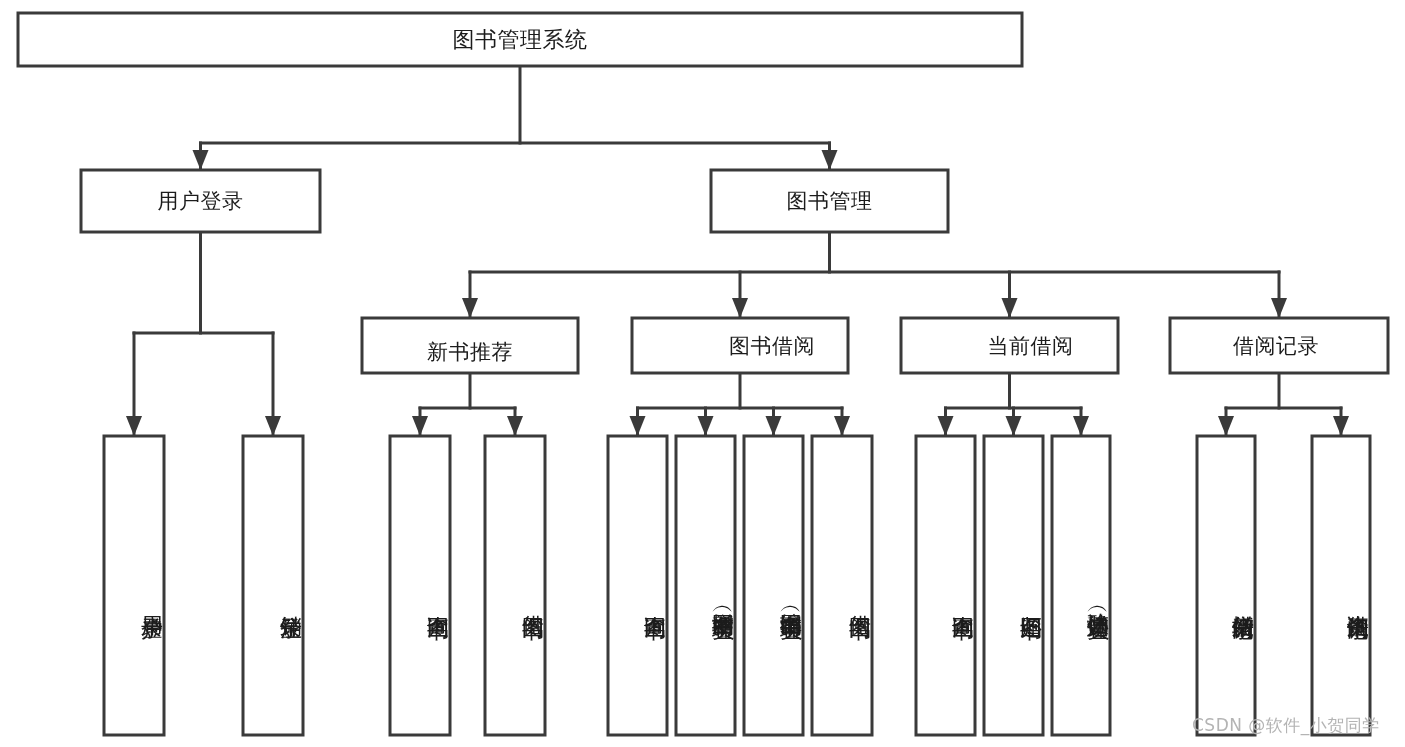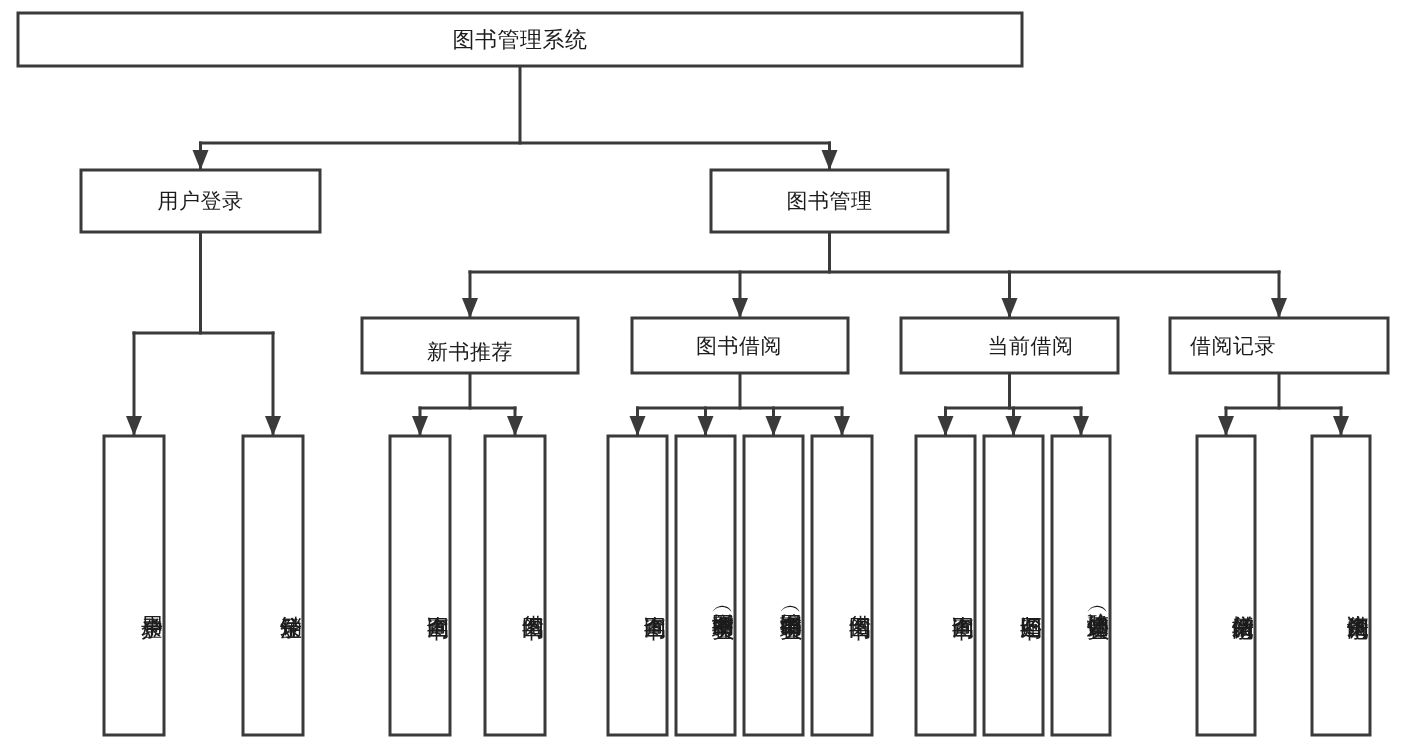--- a/index.html
+++ b/index.html
@@ -162,31 +162,32 @@
         <rect x="1197" y="436" width="58" height="299" class="node-box"></rect>
         <rect x="1312" y="436" width="58" height="299" class="node-box"></rect>
       </g>
   </svg>
 
   <div id="labels-layer">
       <div class="node-label-h root-title" style="left: 18px; top: 13px; width: 1004px; height: 53px;">图书管理系统</div>
       <div class="node-label-h" style="left: 81px; top: 170px; width: 239px; height: 62px;">用户登录</div>
       <div class="node-label-h" style="left: 711px; top: 170px; width: 237px; height: 62px; text-align: right;">图书管理</div>
       <div class="node-label-h" style="left: 362px; top: 324px; width: 216px; height: 55px;">新书推荐</div>
-      <div class="node-label-h" style="left: 631px; top: 318px; width: 216px; height: 55px;">图书借阅</div>
+      <div class="node-label-h" style="left: 664px; top: 318px; width: 216px; height: 55px;">图书借阅</div>
       <div class="node-label-h" style="left: 901px; top: 318px; width: 217px; height: 55px; margin-left: 21px;">当前借阅</div>
-      <div class="node-label-h" style="left: 1124px; top: 318px; width: 218px; height: 55px;">借阅记录</div>
+      <div class="node-label-h" style="left: 1167px; top: 318px; width: 218px; height: 55px;">借阅记录</div>
       <div class="node-label-v" style="left: 104px; top: 436px; width: 60px; height: 299px; padding-top: 14px;">用户登录</div>
       <div class="node-label-v" style="left: 243px; top: 436px; width: 60px; height: 299px; padding-top: 14px;">注销登录</div>
       <div class="node-label-v" style="left: 390px; top: 436px; width: 60px; height: 299px; padding-top: 14px;">查询图书</div>
       <div class="node-label-v" style="left: 485px; top: 436px; width: 60px; height: 299px; padding-top: 14px;">借阅图书</div>
       <div class="node-label-v" style="left: 608px; top: 436px; width: 59px; height: 299px; padding-top: 14px;">查询图书</div>
       <div class="node-label-v" style="left: 676px; top: 436px; width: 59px; height: 299px; padding-top: 14px;">新增图书（管理员）</div>
       <div class="node-label-v" style="left: 744px; top: 436px; width: 59px; height: 299px; padding-top: 14px;">编辑图书（管理员）</div>
       <div class="node-label-v" style="left: 812px; top: 436px; width: 60px; height: 299px; padding-top: 14px;">借阅图书</div>
       <div class="node-label-v" style="left: 916px; top: 436px; width: 59px; height: 299px; padding-top: 14px;">查询图书</div>
       <div class="node-label-v" style="left: 984px; top: 436px; width: 59px; height: 299px; padding-top: 14px;">归还图书</div>
       <div class="node-label-v" style="left: 1052px; top: 436px; width: 58px; height: 299px; padding-top: 14px;">确认归还（管理员）</div>
       <div class="node-label-v" style="left: 1197px; top: 436px; width: 58px; height: 299px; padding-top: 14px;">新增借阅记录</div>
       <div class="node-label-v" style="left: 1312px; top: 436px; width: 58px; height: 299px; padding-top: 14px;">查询借阅记录</div>
     </div>
 
+  <div class="watermark" style="left:1192px; top:714px;">CSDN @软件_小贺同学</div>
 </div>
 
 </body></html>

